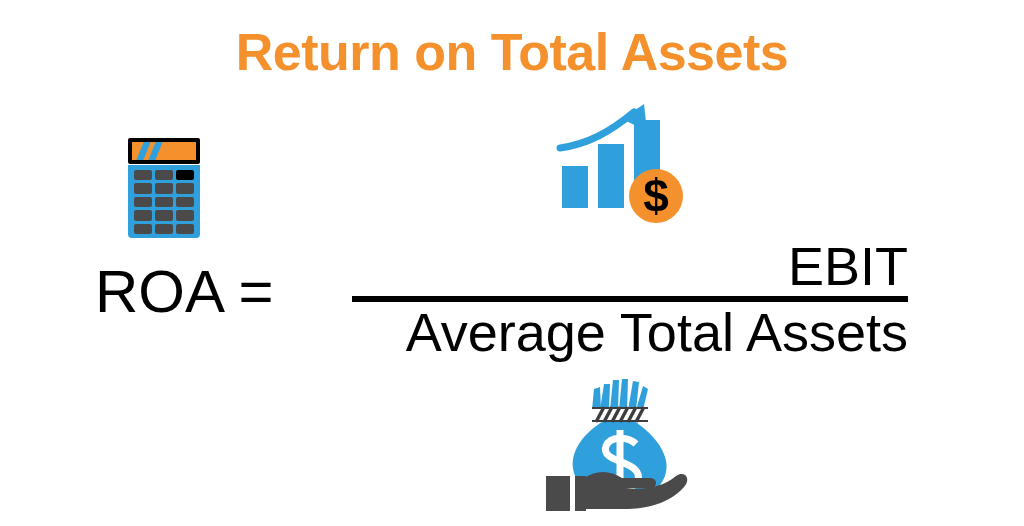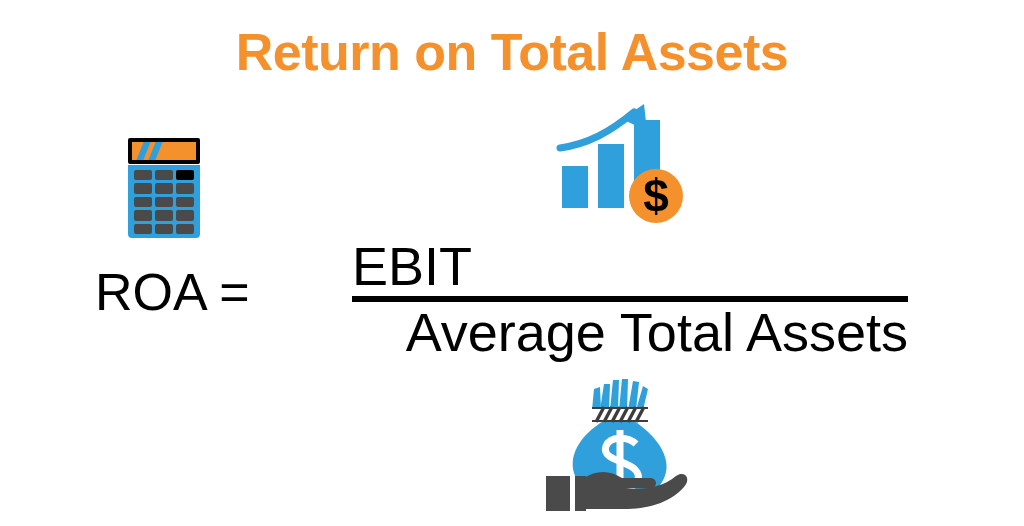--- a/index.html
+++ b/index.html
@@ -96,32 +96,32 @@
     height: 130px;
   }
 
   
   #roa-label {
     position: absolute;
     left: 95px;
     top: 258px;
     color: #000000;
     font-family: "Liberation Sans", sans-serif;
-    font-size: 52px;
+    font-size: 60px;
     line-height: 68px;
     white-space: nowrap;
   }
   #fraction {
     position: absolute;
     left: 352px;
     top: 238px;
     width: 556px;
   }
   #numerator {
-    text-align: left;
+    text-align: right;
     color: #000000;
     font-family: "Liberation Sans", sans-serif;
     font-size: 54px;
     line-height: 56px;
     white-space: nowrap;
   }
   #fraction-bar {
     width: 556px;
     height: 6px;
     background: #000000;

